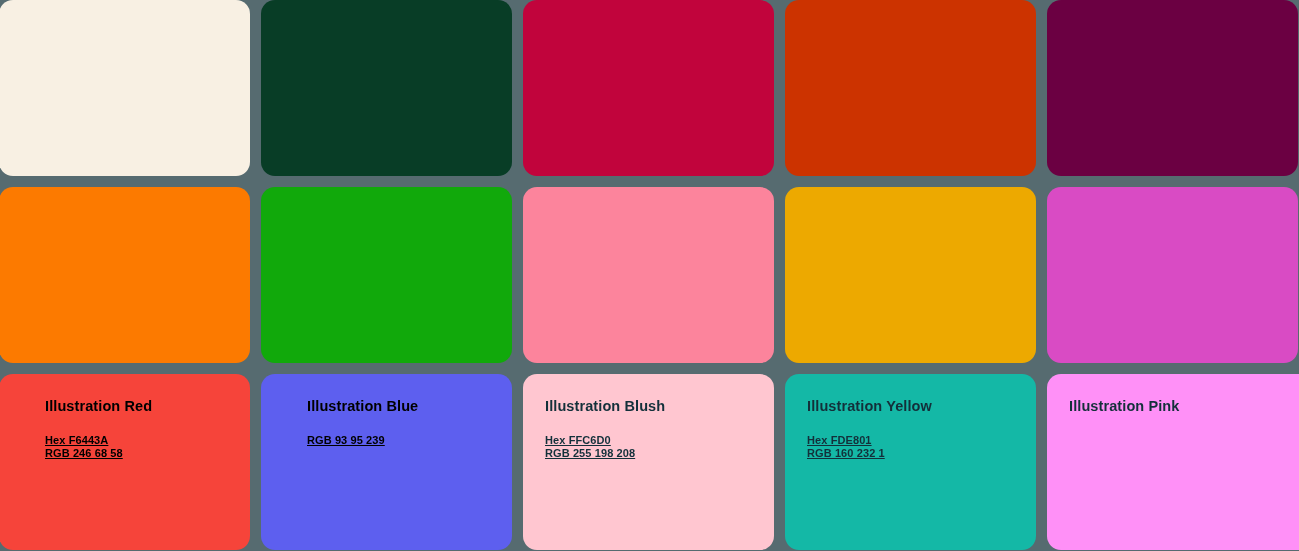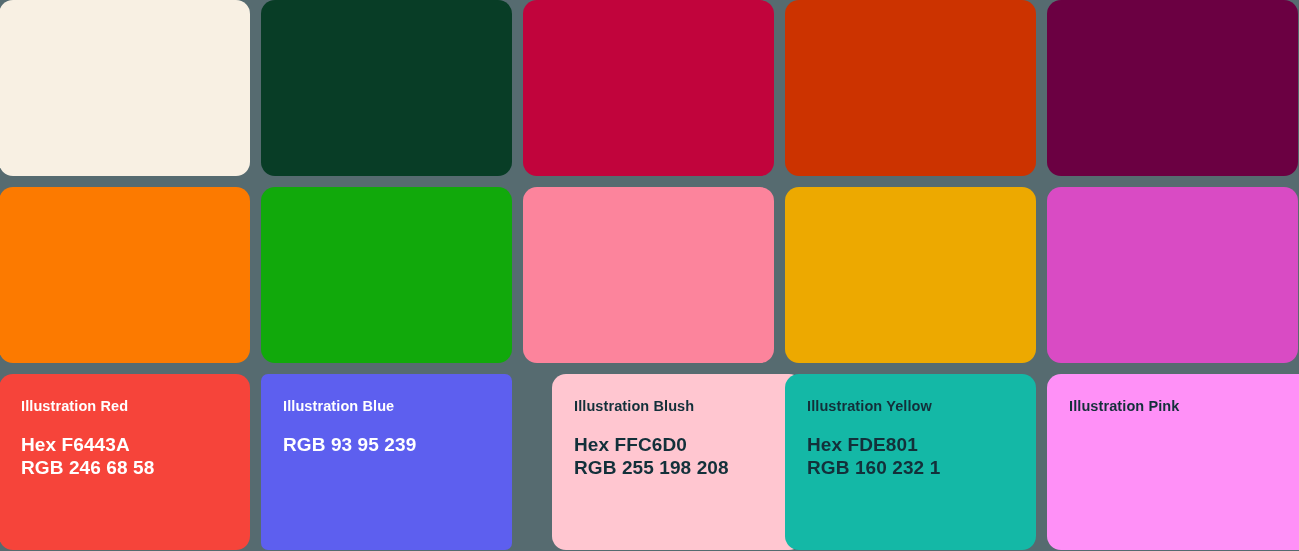--- a/index.html
+++ b/index.html
@@ -43,33 +43,34 @@
     font-size: 14.5px;
     font-weight: bold;
     line-height: 1.2;
     letter-spacing: 0.1px;
     margin: 0;
     white-space: nowrap;
   }
 
   .swatch-values {
     margin-top: 19px;
-    font-size: 19px;
+    font-size: 11px;
     font-weight: bold;
     line-height: 1.18;
     letter-spacing: 0.1px;
     white-space: nowrap;
+    text-decoration: underline;
   }
 
   .swatch-hex,
   .swatch-rgb {
     display: block;
   }
 
-  .label-light { color: #ffffff; }
+  .label-light { color: #000000; margin-left: 24px; }
   .label-dark  { color: #13303a; }
 </style>
 </head>
 <body>
 
 <div id="palette-grid" style="background: rgb(86, 107, 112);">
     <div class="swatch-card" style="left: -1px; top: 0px; width: 251px; height: 176px; border-radius: 14px; background: rgb(248, 240, 227);">
       <div class="card-body"></div>
     </div>
     <div class="swatch-card" style="left: 261px; top: 0px; width: 251px; height: 176px; border-radius: 14px; background: rgb(8, 61, 38);">
@@ -101,29 +102,29 @@
     </div>
     <div class="swatch-card" style="left: -1px; top: 374px; width: 251px; height: 176px; border-radius: 14px; background: rgb(246, 68, 58);">
       <div class="card-body">
         <div class="swatch-name label-light">Illustration Red</div>
         <div class="swatch-values label-light">
           <span class="swatch-hex">Hex F6443A</span>
           <span class="swatch-rgb">RGB 246 68 58</span>
         </div>
       </div>
     </div>
-    <div class="swatch-card" style="left: 261px; top: 374px; width: 251px; height: 176px; border-radius: 7px; background: rgb(93, 95, 239);">
+    <div class="swatch-card" style="left: 261px; top: 374px; width: 251px; height: 176px; border-radius: 14px; background: rgb(93, 95, 239);">
       <div class="card-body">
         <div class="swatch-name label-light">Illustration Blue</div>
         <div class="swatch-values label-light">
           <span class="swatch-rgb">RGB 93 95 239</span>
         </div>
       </div>
     </div>
-    <div class="swatch-card" style="left: 552px; top: 374px; width: 251px; height: 176px; border-radius: 14px; background: rgb(255, 198, 208);">
+    <div class="swatch-card" style="left: 523px; top: 374px; width: 251px; height: 176px; border-radius: 14px; background: rgb(255, 198, 208);">
       <div class="card-body">
         <div class="swatch-name label-dark">Illustration Blush</div>
         <div class="swatch-values label-dark">
           <span class="swatch-hex">Hex FFC6D0</span>
           <span class="swatch-rgb">RGB 255 198 208</span>
         </div>
       </div>
     </div>
     <div class="swatch-card" style="left: 785px; top: 374px; width: 251px; height: 176px; border-radius: 14px; background: #14b8a6;">
       <div class="card-body">

